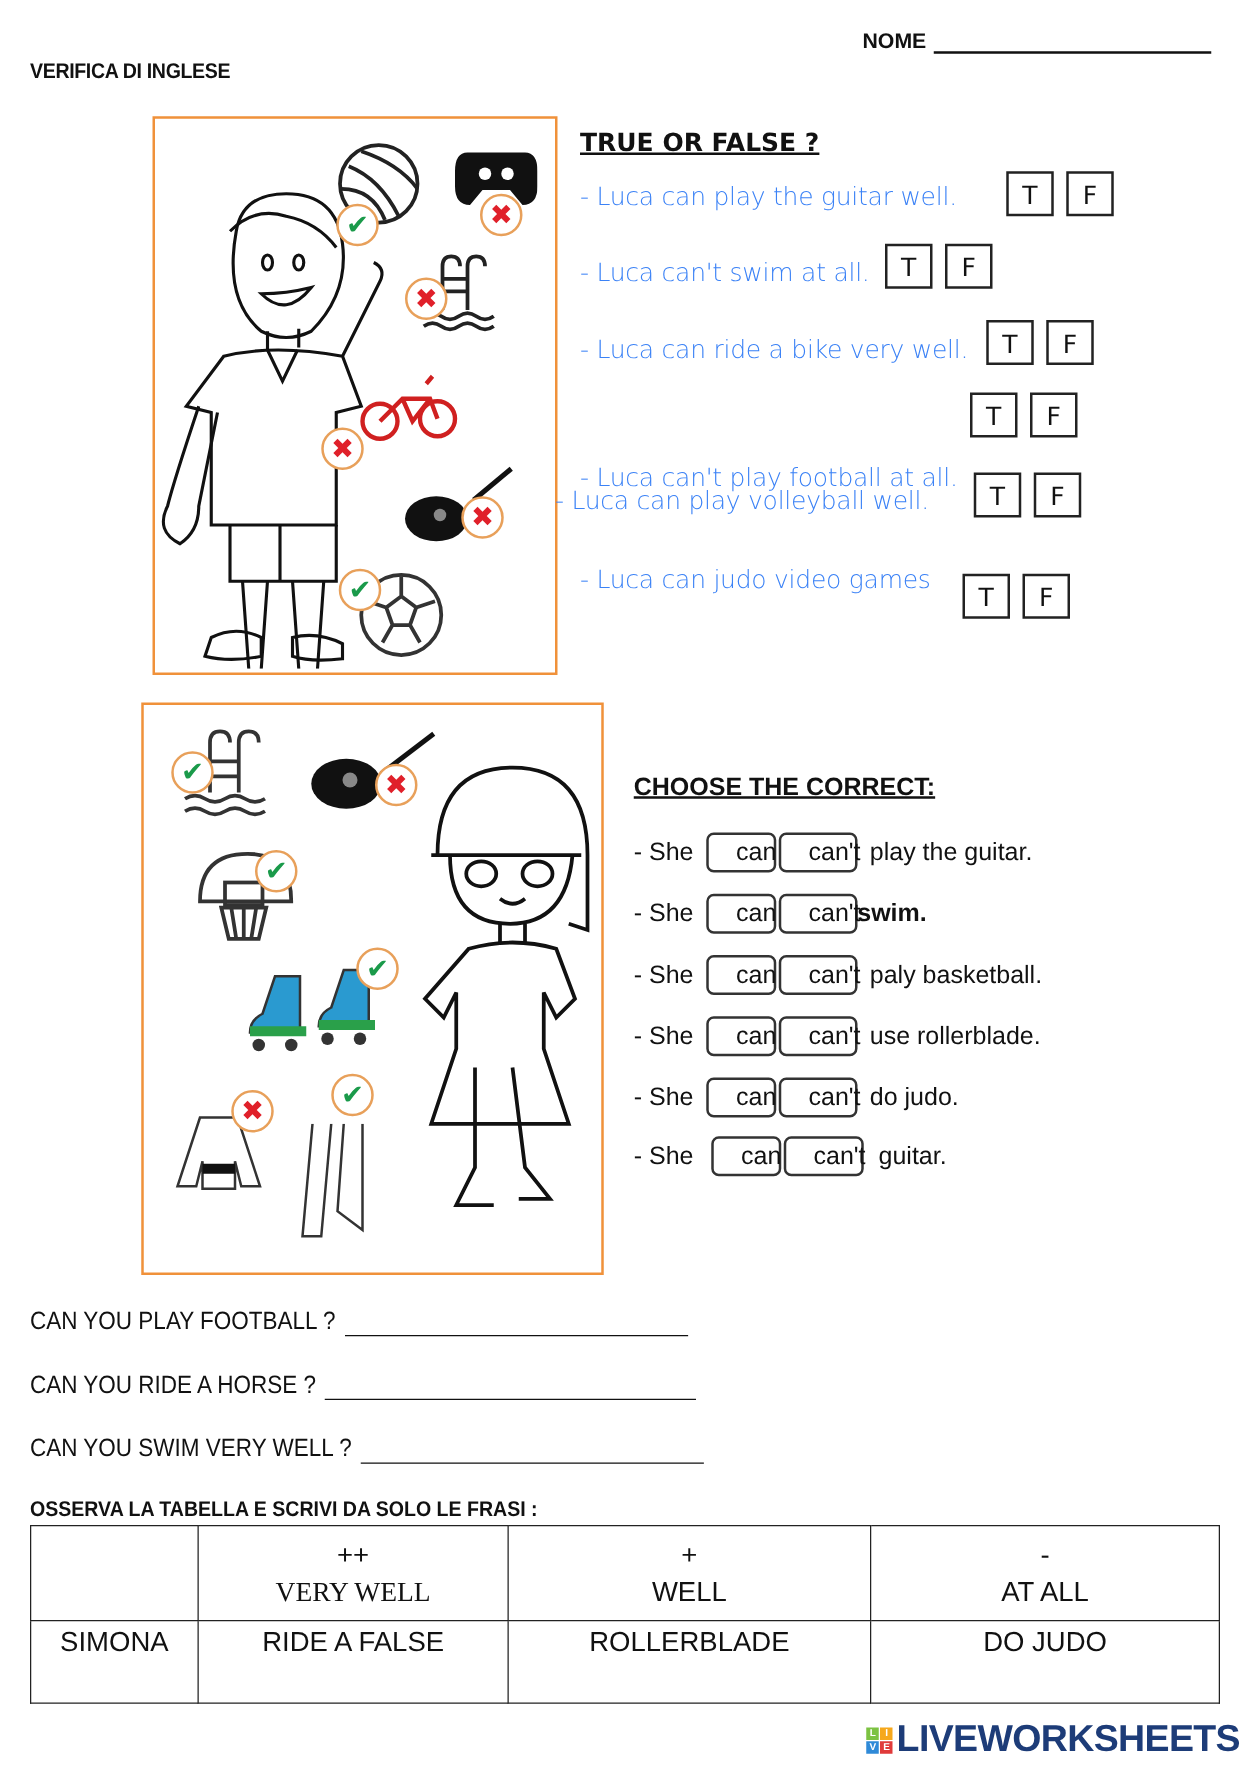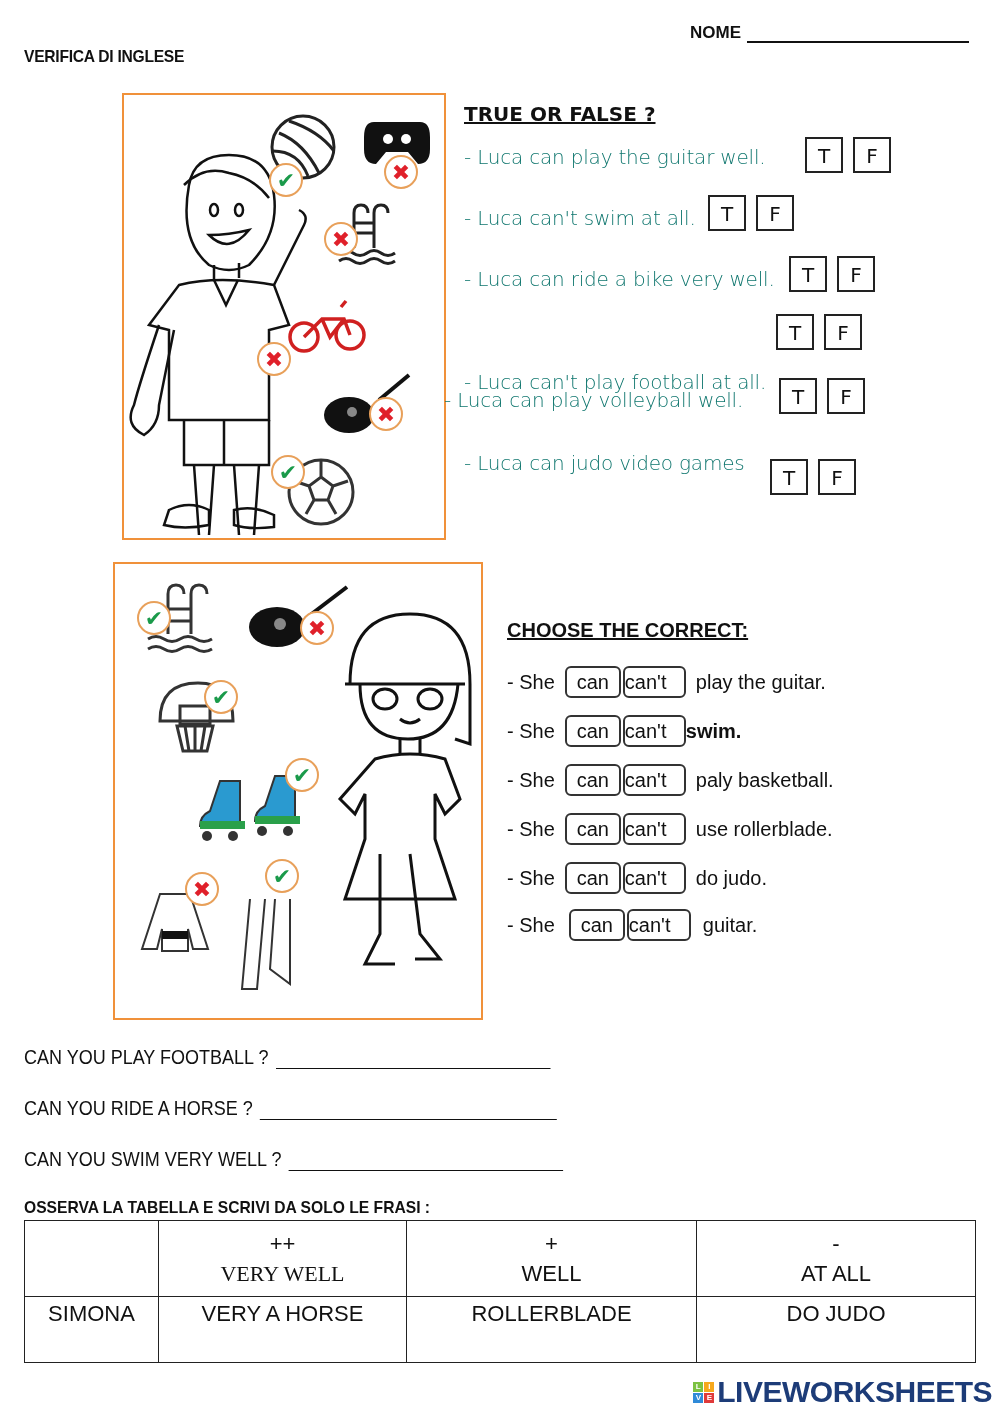--- a/index.html
+++ b/index.html
@@ -3,25 +3,25 @@
 <meta charset="utf-8">
 <style>
   html, body { margin:0; padding:0; background:#ffffff; }
   body { width:1000px; height:1413px; position:relative; overflow:hidden; font-family:"DejaVu Sans", sans-serif; color:#111; }
   .abs { position:absolute; }
   .hdr-title { left:24px; top:47px; font-size:17px; font-weight:bold; letter-spacing:-0.3px; font-family:"Liberation Sans", sans-serif; transform:scaleX(0.92); transform-origin:left; }
   .nome { left:690px; top:23px; font-size:17px; font-weight:bold; font-family:"Liberation Sans", sans-serif; display:flex; align-items:flex-end; }
   .nome .line { display:inline-block; width:222px; border-bottom:2px solid #111; margin-left:6px; height:16px; }
   .panel { border:2.5px solid #f0913a; background:#fff; }
   .section-title { font-weight:bold; text-decoration:underline; font-family:"DejaVu Sans", sans-serif; }
-  .tf-item { font-size:20px; font-family:"DejaVu Sans", sans-serif; font-weight:300; color:#0f766e; letter-spacing:-0.2px; }
+  .tf-item { font-size:20px; font-family:"DejaVu Sans", sans-serif; font-weight:300; color:#3b82f6; letter-spacing:-0.2px; }
   .box { display:inline-block; width:38px; height:36px; border:2px solid #222; text-align:center; line-height:34px; font-size:20px; box-sizing:border-box; background:#fff; cursor:pointer; }
   .choose-title { font-family:"Liberation Sans", sans-serif; font-weight:bold; text-decoration:underline; font-size:20px; }
   .ch-row { font-family:"Liberation Sans", sans-serif; font-size:20px; display:flex; align-items:center; }
-  .pill { display:inline-block; height:32px; border:2px solid #333; border-radius:6px; box-sizing:border-box; line-height:28px; padding:0 0; font-size:20px; background:#fff; cursor:pointer; }
+  .pill { display:inline-block; height:32px; border:2px solid #333; border-radius:6px; box-sizing:border-box; line-height:28px; padding:0 22px; font-size:20px; background:#fff; cursor:pointer; }
   .q { font-family:"Liberation Sans", sans-serif; font-size:20px; display:flex; align-items:flex-end; transform:scaleX(0.9); transform-origin:left; }
   .q .line { display:inline-block; border-bottom:1.5px solid #111; margin-left:8px; height:18px; }
   .osserva { left:24px; top:1198px; font-size:17px; font-weight:bold; font-family:"Liberation Sans", sans-serif; transform:scaleX(0.92); transform-origin:left; }
   table.tbl { position:absolute; left:24px; top:1220px; width:952px; border-collapse:collapse; font-family:"Liberation Sans", sans-serif; font-size:22px; }
   table.tbl td { border:1.5px solid #222; text-align:center; vertical-align:top; }
   .logo { right:8px; top:1375px; display:flex; align-items:center; }
   .logo .word { font-family:"Liberation Sans", sans-serif; font-weight:bold; font-size:30px; color:#1d3c78; letter-spacing:-0.5px; }
   .live-grid { display:grid; grid-template-columns:10px 10px; grid-template-rows:10px 10px; gap:1px; margin-right:3px; }
   .live-grid span { font-size:8px; color:#fff; font-weight:bold; text-align:center; line-height:10px; font-family:"Liberation Sans", sans-serif; }
   .mark { position:absolute; width:30px; height:30px; border-radius:50%; border:2px solid #e8a05a; background:#fff; display:flex; align-items:center; justify-content:center; font-weight:bold; font-size:22px; }
@@ -274,21 +274,21 @@
       <div>+</div>
       <div style="margin-top:4px;">WELL</div>
     </td>
     <td style="padding-top:10px;">
       <div>-</div>
       <div style="margin-top:4px;">AT ALL</div>
     </td>
   </tr>
   <tr style="height:66px;">
     <td style="padding-top:4px;">SIMONA</td>
-    <td style="padding-top:4px;">VERY A HORSE</td>
+    <td style="padding-top:4px;">RIDE A FALSE</td>
     <td style="padding-top:4px;">ROLLERBLADE</td>
     <td style="padding-top:4px;">DO JUDO</td>
   </tr>
 </tbody>
   </table>
 
 <div class="abs logo">
   <div class="live-grid">
     <span style="background:#7cc242;">L</span>
     <span style="background:#f6a81c;">I</span>

